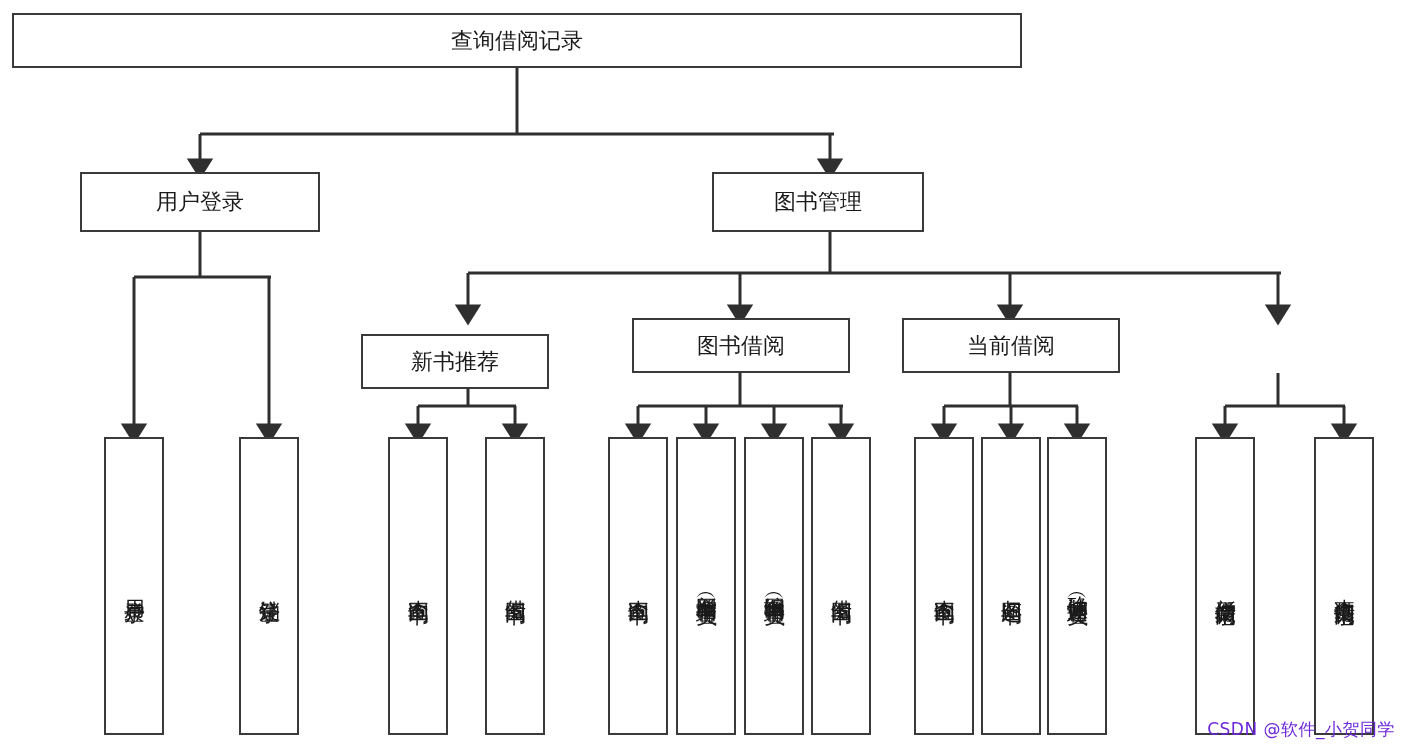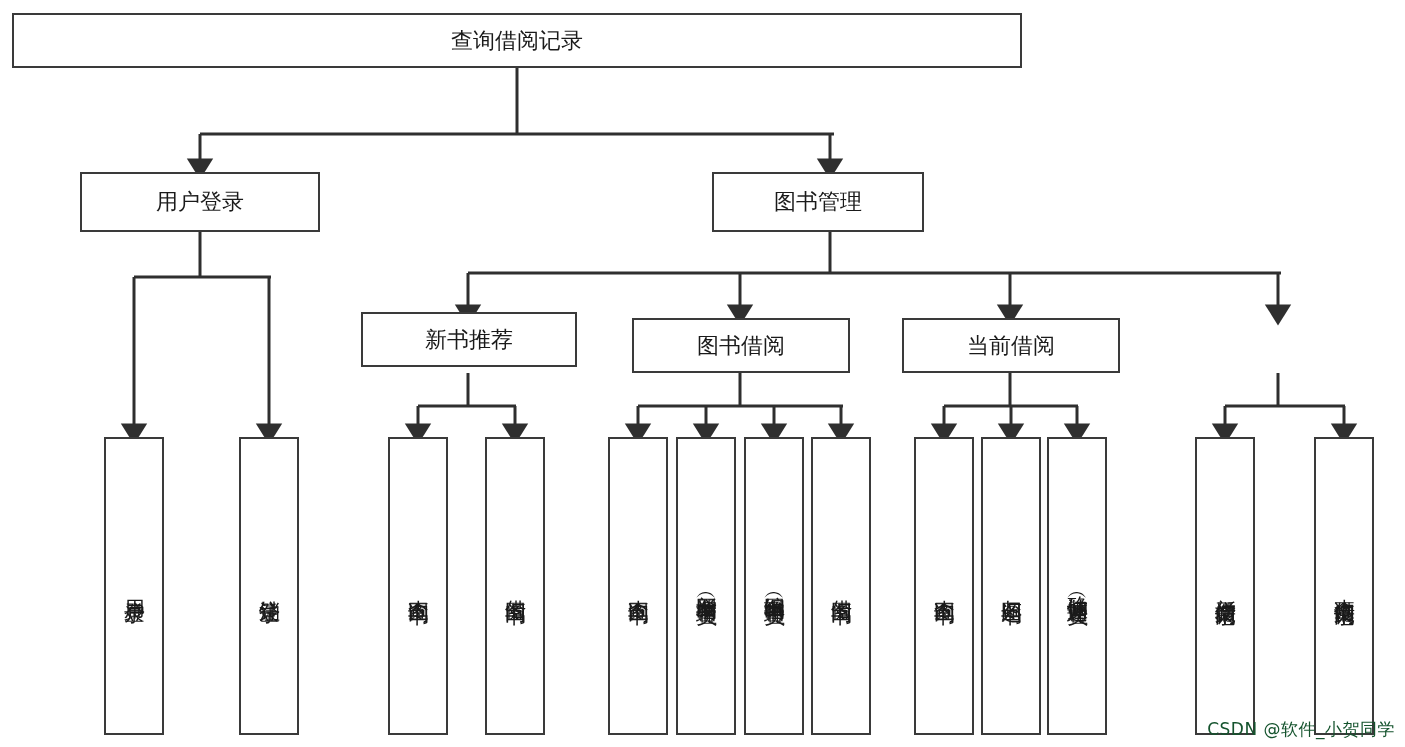--- a/index.html
+++ b/index.html
@@ -54,21 +54,21 @@
     text-orientation: upright;
     font-size: 21px;
     letter-spacing: 1.5px;
     line-height: 1;
   }
   #watermark {
     position: absolute;
     right: 10px;
     bottom: 6px;
     font-size: 17px;
-    color: #14532d;
+    color: #6d28d9;
     letter-spacing: 0.5px;
     white-space: nowrap;
     z-index: 3;
   }
 </style>
 </head>
 <body>
 
 <div id="diagram-root">
 
@@ -127,21 +127,21 @@
   </div>
 
   <div class="node horizontal" style="left:80px; top:172px; width:240px; height:60px;">
     <span class="node-label">用户登录</span>
   </div>
 
   <div class="node horizontal" style="left:712px; top:172px; width:212px; height:60px;">
     <span class="node-label">图书管理</span>
   </div>
 
-  <div class="node horizontal" style="left:361px; top:312px; width:216px; height:55px;">
+  <div class="node horizontal" style="left:361px; top:334px; width:188px; height:55px;">
     <span class="node-label">新书推荐</span>
   </div>
 
   <div class="node horizontal" style="left:632px; top:318px; width:218px; height:55px;">
     <span class="node-label">图书借阅</span>
   </div>
 
   <div class="node horizontal" style="left:902px; top:318px; width:218px; height:55px;">
     <span class="node-label">当前借阅</span>
   </div>

